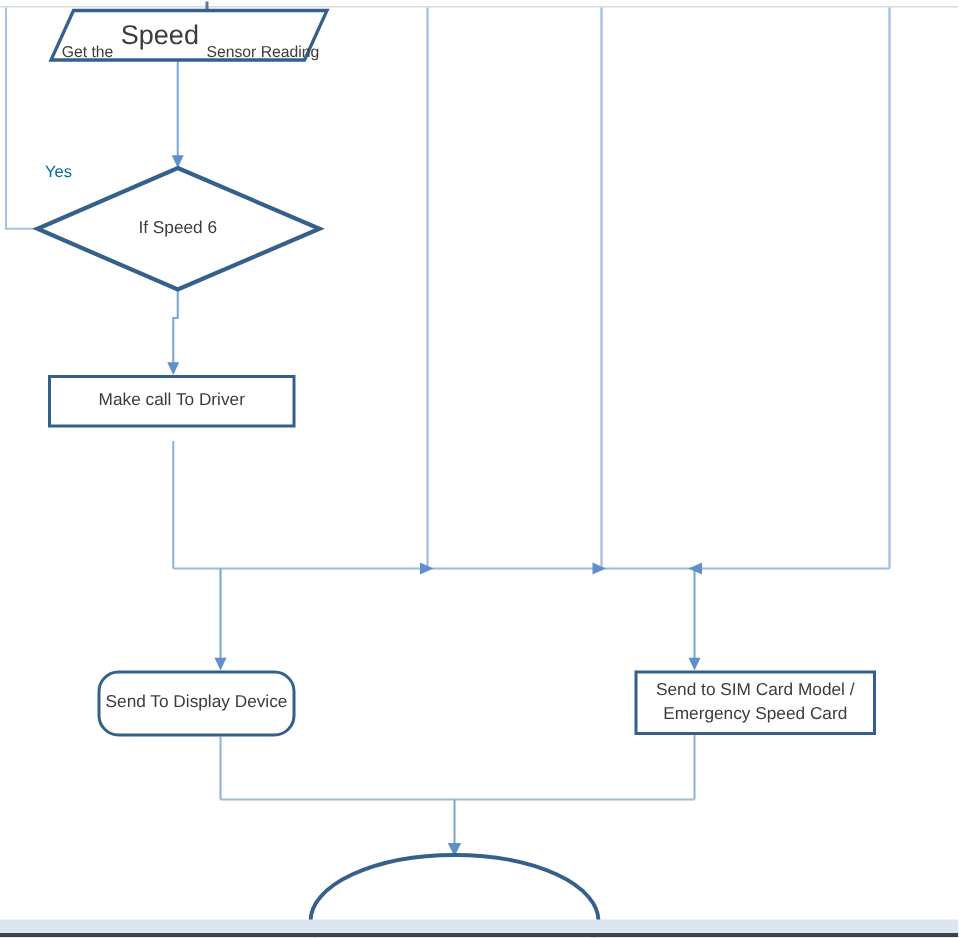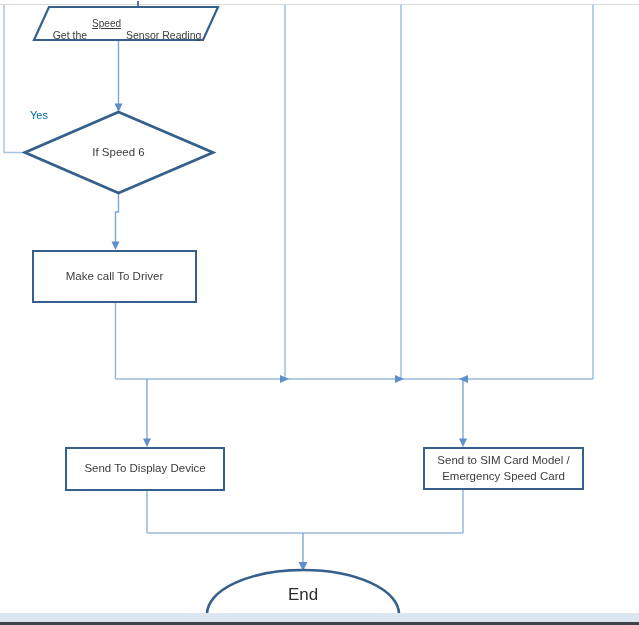--- a/index.html
+++ b/index.html
@@ -6,31 +6,31 @@
   .canvas{
     position:relative;width:639px;height:625px;background:#ffffff;
     font-family:"Liberation Sans", sans-serif;overflow:hidden;
   }
   .top-rule{position:absolute;left:0;top:4px;width:639px;height:1px;background:#d9d9d9;z-index:1;}
   .stub{position:absolute;left:137px;top:1px;width:2px;height:6px;background:#60779a;z-index:2;}
   svg.layer{position:absolute;left:0;top:0;z-index:2;}
   .lbl{position:absolute;color:#3c3c3c;z-index:4;}
   .lbl-input{left:46px;top:9px;width:162px;height:29px;display:flex;align-items:center;justify-content:center;gap:5px;white-space:nowrap;}
   .lbl-input .sm{font-size:10.5px;margin-top:23px;}
-  .lbl-input .lg{font-size:10px;text-decoration:underline;}
+  .lbl-input .lg{font-size:18px;}
   .lbl-yes{left:30px;top:109px;font-size:11px;color:#0369a1;}
   .lbl-decision{left:58px;top:146px;width:121px;text-align:center;font-size:11.5px;}
   .lbl-end{left:253px;top:585px;width:100px;text-align:center;font-size:17px;color:#2c2c2c;}
   .box{
     position:absolute;box-sizing:border-box;border:2.5px solid #35608c;background:#ffffff;
     display:flex;align-items:center;justify-content:center;text-align:center;
     font-size:11.5px;color:#3c3c3c;z-index:3;line-height:1.35;
   }
-  .box-make-call{left:32px;top:250px;width:165px;height:53px;}
-  .box-display{left:65px;top:447px;width:160px;height:44px;}
+  .box-make-call{left:32px;top:250px;width:165px;height:35px;}
+  .box-display{left:65px;top:447px;width:132px;height:44px;border-radius:14px;}
   .box-sim{left:383px;top:447px;width:161px;height:43px;margin-left:40px;}
   .footer-band{position:absolute;left:0;top:613px;width:639px;height:9px;background:#dce6f1;z-index:5;}
   .footer-dark{position:absolute;left:0;top:622px;width:639px;height:3px;background:#3d434b;z-index:5;}
 </style>
 </head>
 <body>
 
 <div class="canvas">
 
   <div class="top-rule"></div>
@@ -84,18 +84,17 @@
     </span>
   </div>
 
   <div class="lbl lbl-input">
     <span class="sm">Get the</span>
     <span class="lg">Speed</span>
     <span class="sm">Sensor Reading</span>
   </div>
   <div class="lbl lbl-yes">Yes</div>
   <div class="lbl lbl-decision">If Speed 6</div>
-  <div class="lbl lbl-end">End</div>
 
   <div class="footer-band"></div>
   <div class="footer-dark"></div>
 
 </div>
 
 </body></html>

